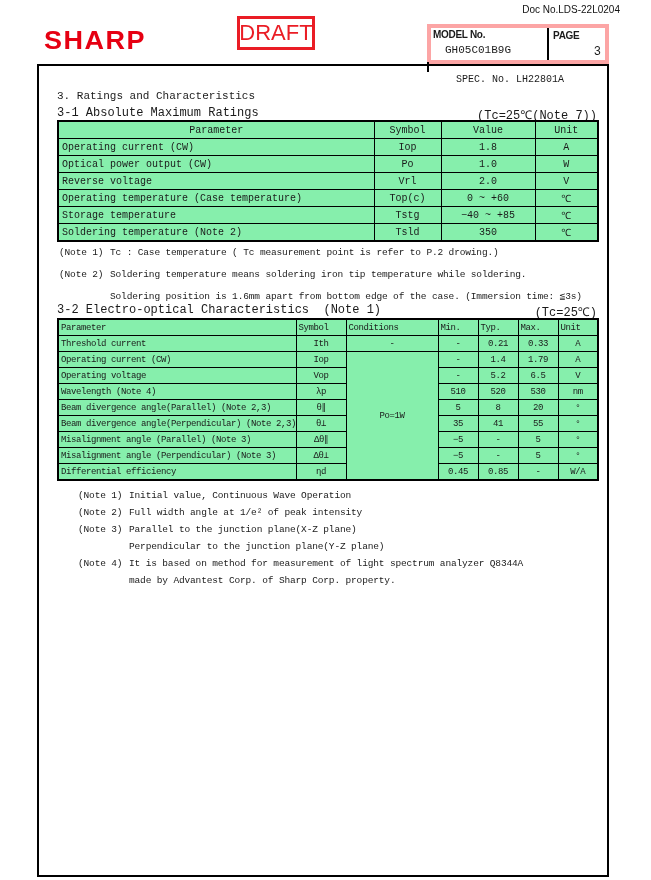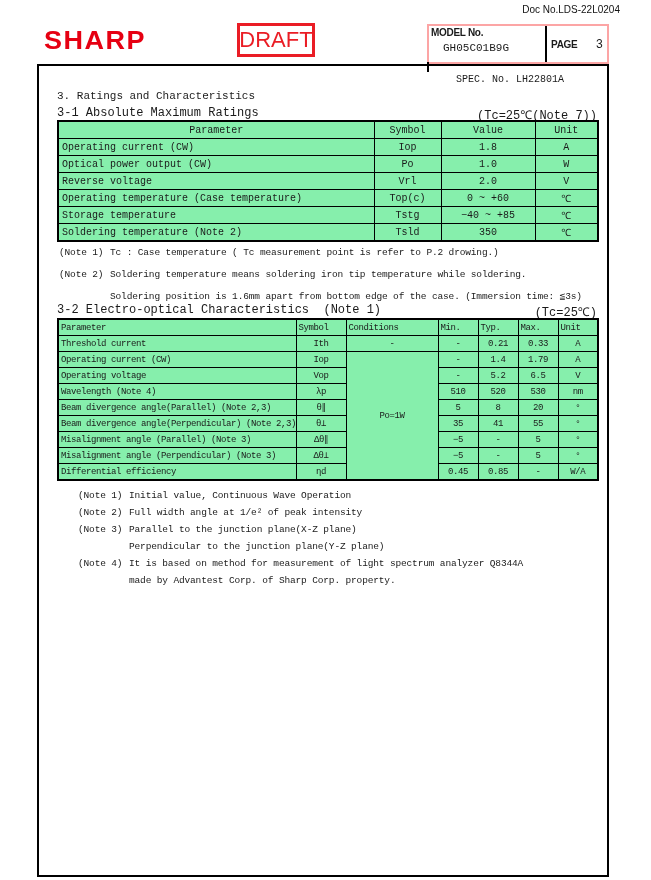--- a/index.html
+++ b/index.html
@@ -10,28 +10,28 @@
   }
 
   .doc-no{position:absolute;top:4px;left:0;width:608px;text-align:right;
     font-family:"Liberation Sans","DejaVu Sans",sans-serif;font-size:10px;color:#111;margin-left:12px;}
 
   .sharp-logo{position:absolute;left:44px;top:28px;
     font-family:"Liberation Sans","DejaVu Sans",sans-serif;
     font-weight:900;font-size:27px;line-height:1;color:#e60012;
     letter-spacing:1.5px;transform:scaleY(0.95);transform-origin:left top;}
 
-  .draft-box{position:absolute;left:237px;top:23px;width:78px;height:34px;
+  .draft-box{position:absolute;left:237px;top:16px;width:78px;height:34px;
     border:3px solid #ea1d25;box-sizing:border-box;display:flex;align-items:center;justify-content:center;
     color:#ea1d25;font-family:"Liberation Sans","DejaVu Sans",sans-serif;font-size:22px;}
 
   .model-box{position:absolute;left:427px;top:24px;width:182px;height:40px;
-    border:2px solid #fca5a5;box-sizing:border-box;display:flex;background:#fff;}
+    border:4px solid #fca5a5;box-sizing:border-box;display:flex;background:#fff;}
   .model-cell{width:118px;border-right:2px solid #000;box-sizing:border-box;padding:1px 2px;}
-  .page-cell{flex:1;padding:13px 4px;display:flex;flex-direction:row;justify-content:space-between;}
+  .page-cell{flex:1;padding:2px 4px;display:flex;flex-direction:column;justify-content:space-between;}
   .box-label{font-family:"Liberation Sans","DejaVu Sans",sans-serif;font-weight:bold;
     font-size:10px;letter-spacing:-0.3px;line-height:12px;}
   .model-value{font-size:11px;margin-left:12px;margin-top:3px;}
   .page-value{font-size:12px;text-align:right;line-height:12px;}
   .model-stub{position:absolute;left:427px;top:62px;width:2px;height:10px;background:#000;}
 
   .page-frame{position:absolute;left:37px;top:64px;width:572px;height:813px;
     border:2px solid #000;box-sizing:border-box;background:transparent;}
 
   .spec-no{position:absolute;left:456px;top:74px;font-size:10px;}

